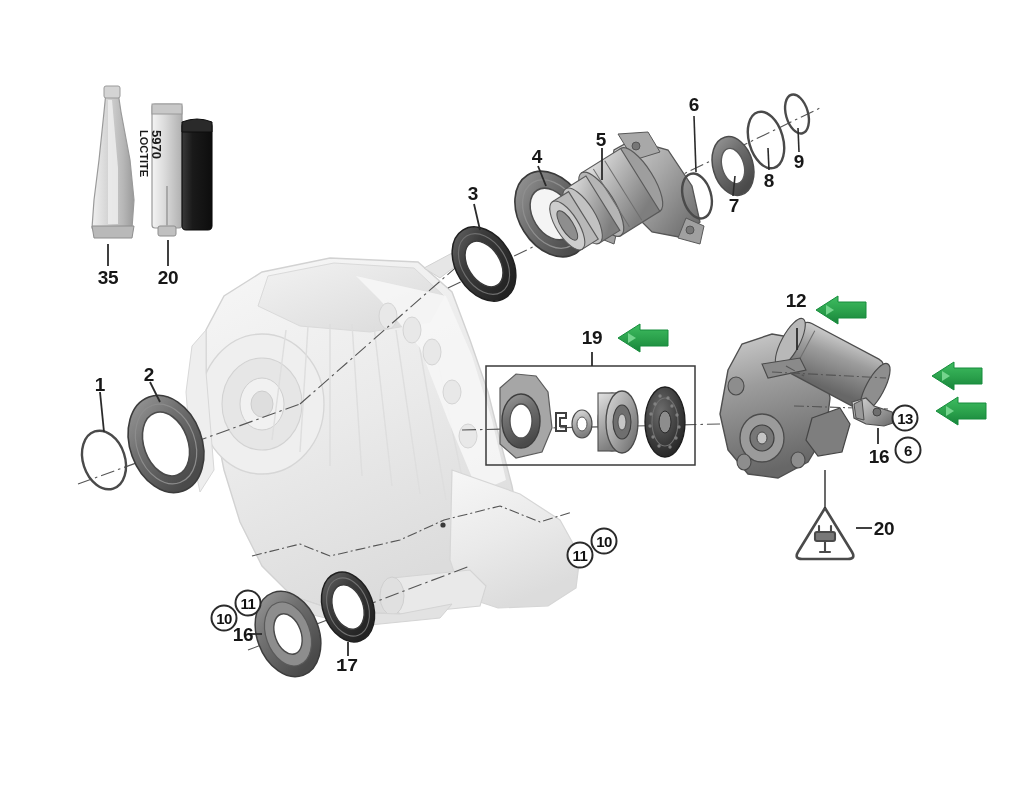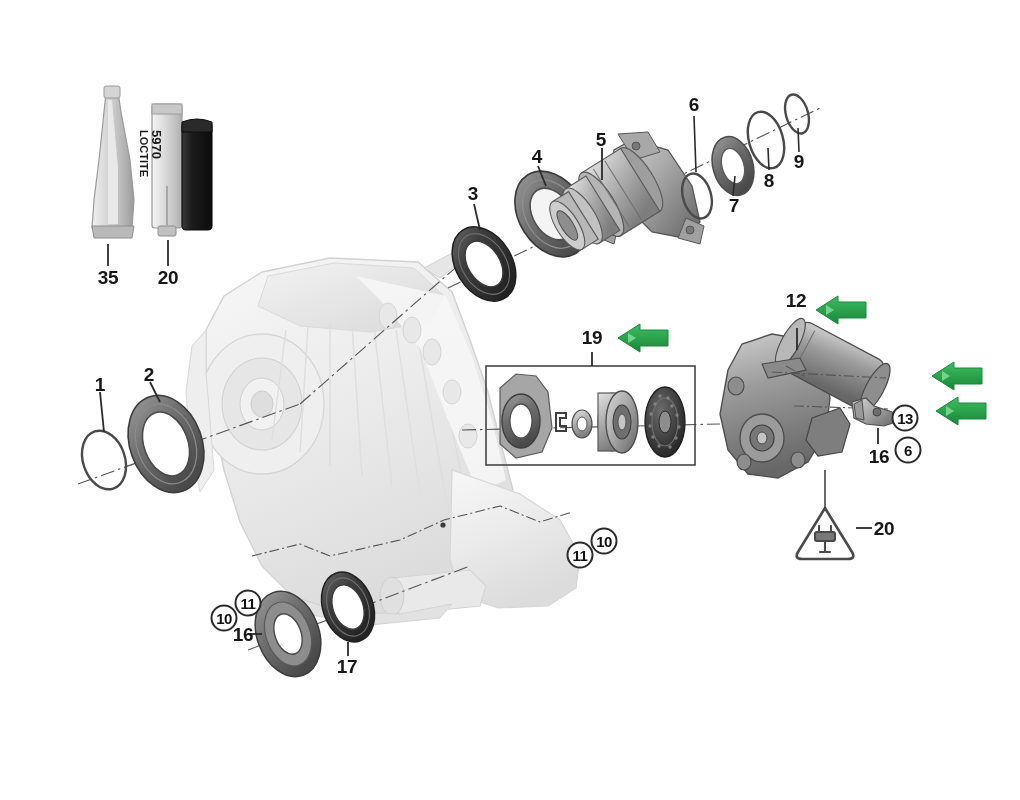--- a/index.html
+++ b/index.html
@@ -420,21 +420,21 @@
 <div class="num" style="left:473px;top:193px;">3</div>
 <div class="num" style="left:537px;top:156px;">4</div>
 <div class="num" style="left:601px;top:139px;">5</div>
 <div class="num" style="left:694px;top:104px;">6</div>
 <div class="num" style="left:734px;top:205px;">7</div>
 <div class="num" style="left:769px;top:180px;">8</div>
 <div class="num" style="left:799px;top:161px;">9</div>
 <div class="num" style="left:796px;top:300px;">12</div>
 <div class="num" style="left:879px;top:456px;">16</div>
 <div class="num" style="left:231px;top:634px;margin-left:12px;">16</div>
-<div class="num" style="left:347px;top:666px;">17</div>
+<div class="num" style="left:347px;top:666px;font-family:Liberation Mono, monospace;">17</div>
 <div class="num" style="left:884px;top:528px;">20</div>
 <div class="num" style="left:592px;top:337px;">19</div>
 <div class="num" style="left:168px;top:277px;">20</div>
 <div class="num" style="left:108px;top:277px;">35</div>
 
 <div class="bub" style="left:224px;top:578px;">
   <span>10</span>
 </div>
 <div class="bub" style="left:248px;top:563px;">
   <span>11</span>

